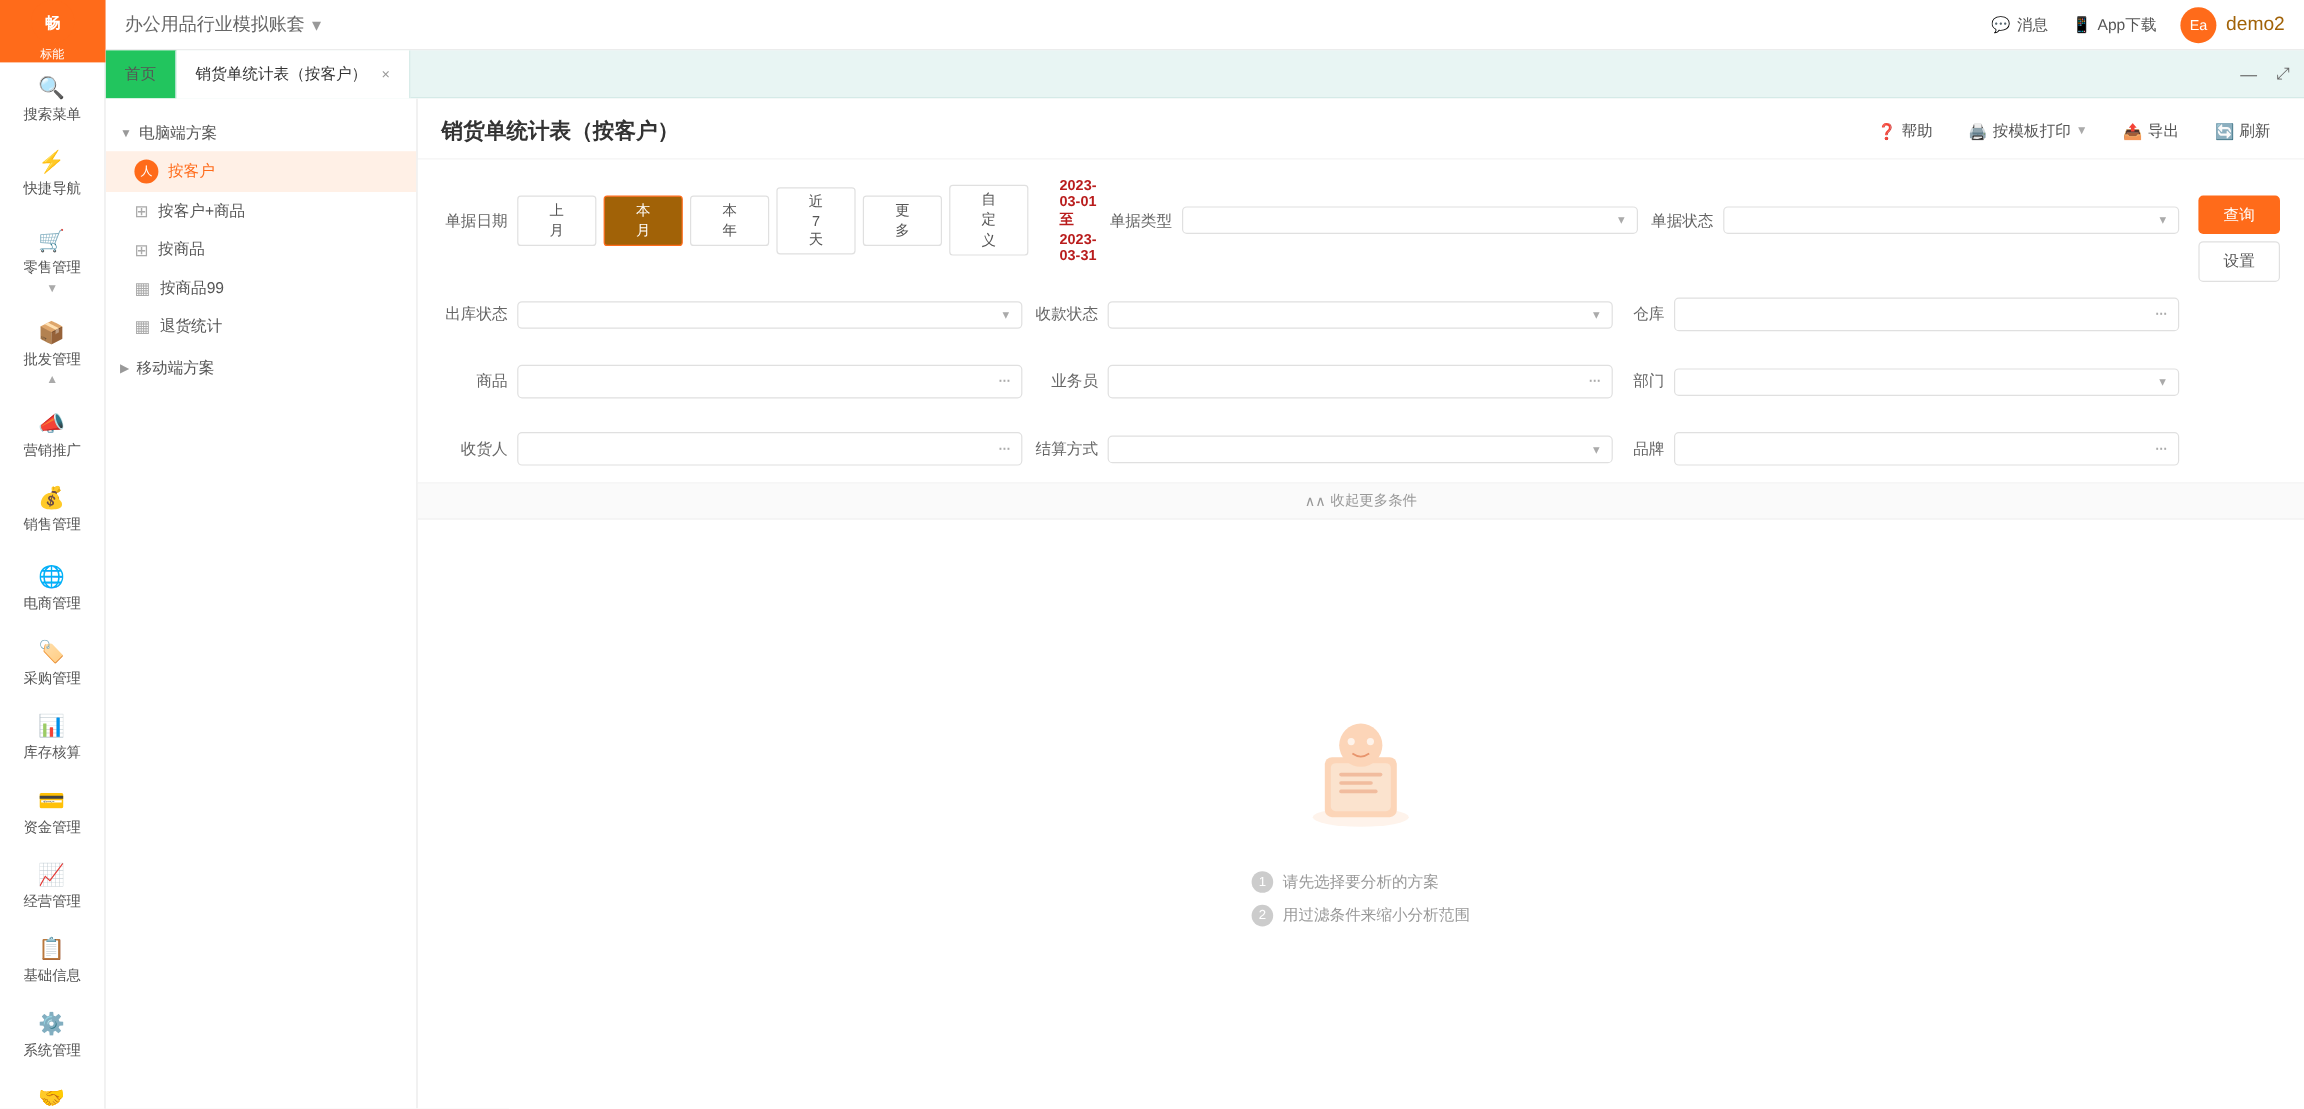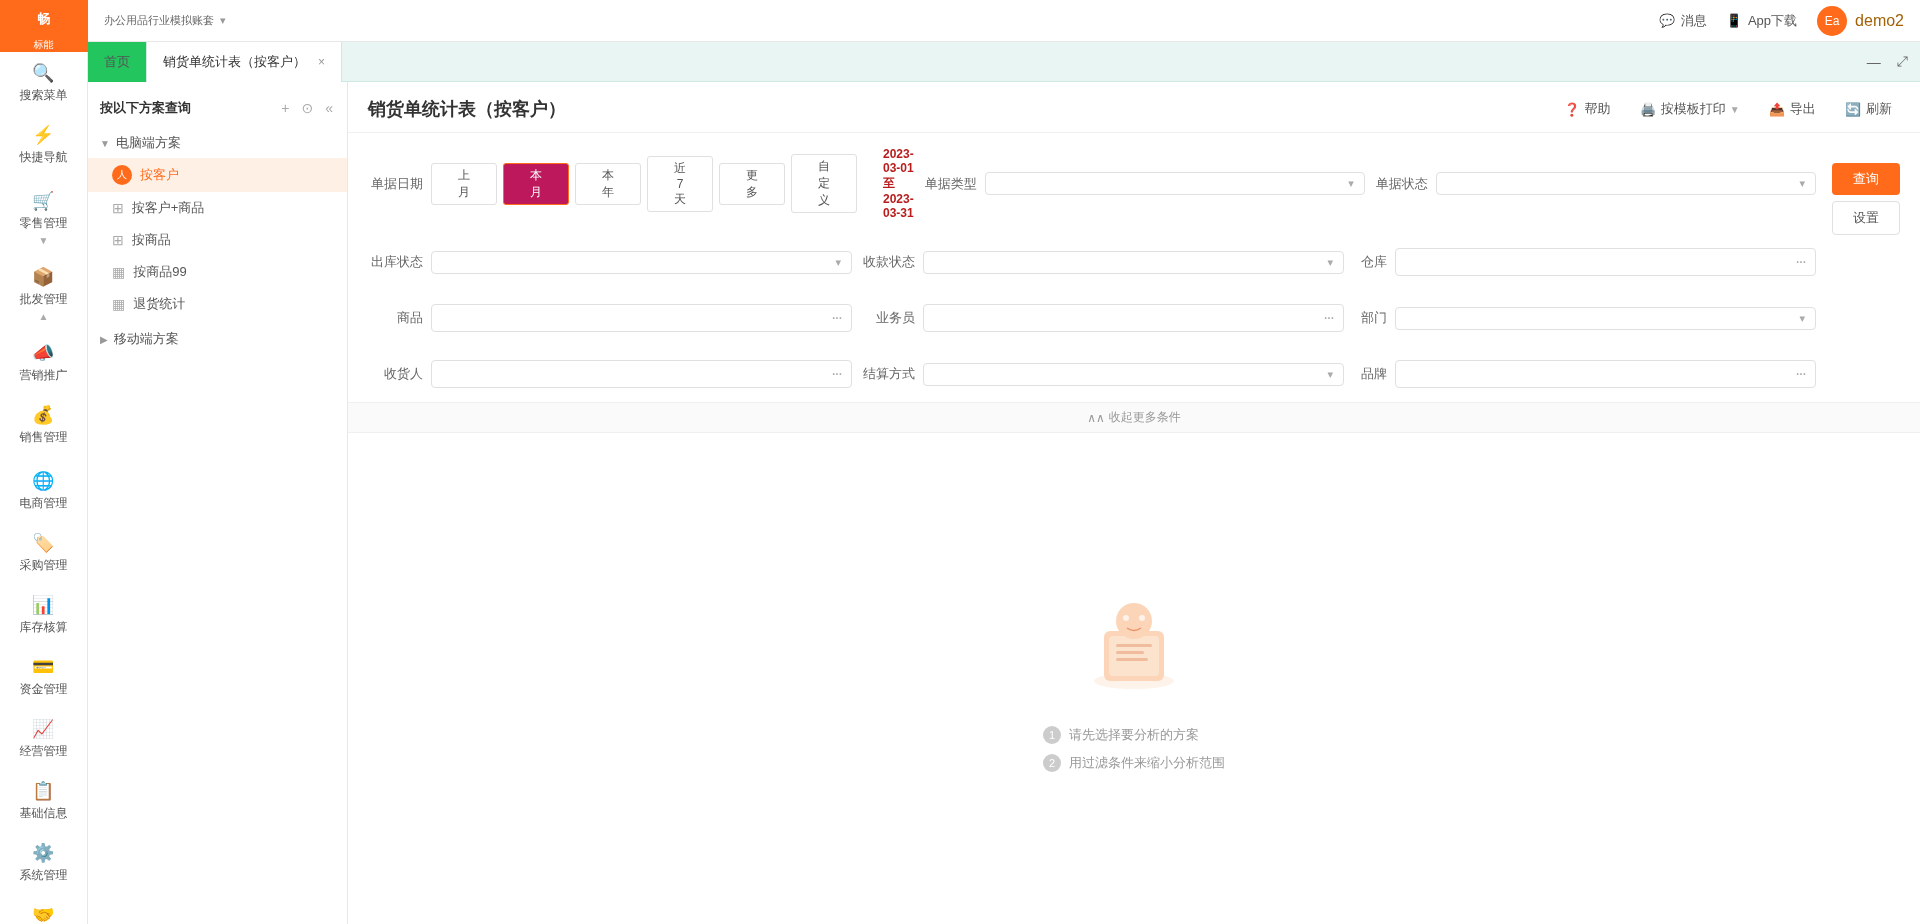--- a/index.html
+++ b/index.html
@@ -12,21 +12,21 @@
     .sidebar-logo-text { color: #fff; font-size: 10px; }
     .sidebar-menu-item { width: 88px; padding: 10px 0; display: flex; flex-direction: column; align-items: center; justify-content: center; cursor: pointer; gap: 3px; font-size: 12px; color: #555; }
     .sidebar-menu-item .icon { font-size: 18px; }
     .sidebar-divider { width: 60px; height: 1px; background: #eee; margin: 2px 0; }
 
     
     .main { flex: 1; display: flex; flex-direction: column; overflow: hidden; }
 
     
     .top-header { height: 42px; background: #fff; border-bottom: 1px solid #e8e8e8; display: flex; align-items: center; padding: 0 16px; gap: 12px; }
-    .top-header-title { color: #666; font-size: 11px; flex: 1; display: flex; align-items: center; gap: 6px; }
+    .top-header-title { color: #666; font-size: 15px; flex: 1; display: flex; align-items: center; gap: 6px; }
     .top-header-actions { display: flex; align-items: center; gap: 20px; }
     .header-action { display: flex; align-items: center; gap: 5px; color: #555; font-size: 13px; cursor: pointer; }
     .user-avatar { width: 30px; height: 30px; border-radius: 50%; background: #ff6b1a; display: flex; align-items: center; justify-content: center; color: #fff; font-size: 12px; overflow: hidden; }
     .user-name { font-size: 16px; color: #a16207; }
 
     
     .tab-bar { height: 40px; background: #e8f5f3; display: flex; align-items: center; border-bottom: 1px solid #d0e8e4; }
     .tab-item { height: 40px; padding: 0 16px; display: flex; align-items: center; gap: 8px; font-size: 13px; cursor: pointer; border-right: 1px solid #d0e8e4; }
     .tab-item.home { background: #22c55e; color: #333; }
     .tab-item.active { background: #fff; color: #333; }
@@ -59,21 +59,21 @@
     .header-btn { display: flex; align-items: center; gap: 4px; font-size: 13px; color: #555; cursor: pointer; background: none; border: none; padding: 4px 8px; }
 
     
     .filter-area { padding: 14px 20px; background: #fff; border-bottom: 1px solid #f0f0f0; }
     .filter-row { display: flex; align-items: center; gap: 8px; margin-bottom: 14px; }
     .filter-row:last-child { margin-bottom: 0; }
     .filter-label { color: #666; font-size: 13px; min-width: 55px; text-align: right; flex-shrink: 0; }
     .filter-control { flex: 1; display: flex; align-items: center; }
     .date-selector { display: flex; align-items: center; gap: 6px; }
     .date-btn { padding: 3px 26px; font-size: 12px; border: 1px solid #e0e0e0; background: #fff; border-radius: 3px; cursor: pointer; color: #555; }
-    .date-btn.active { background: #be185d; color: #fff; border-color: #ff6b1a; }
+    .date-btn.active { background: #a16207; color: #fff; border-color: #ff6b1a; }
     .date-range { font-size: 12px; color: #b91c1c; margin-left: 20px; font-weight: bold; }
     .select-control { display: flex; align-items: center; border: 1px solid #e0e0e0; border-radius: 4px; padding: 4px 10px; background: #fff; cursor: pointer; min-width: 200px; justify-content: space-between; }
     .select-control .placeholder { color: #bbb; font-size: 13px; }
     .select-control .chevron { color: #aaa; font-size: 11px; }
     .select-control .more-dots { color: #aaa; font-size: 16px; letter-spacing: -2px; cursor: pointer; }
 
     
     .action-btns { display: flex; flex-direction: column; gap: 6px; margin-left: 10px; }
     .btn-query { background: #ff6b1a; color: #fff; border: none; border-radius: 4px; padding: 7px 20px; font-size: 13px; cursor: pointer; white-space: nowrap; }
     .btn-settings { background: #fff; color: #555; border: 1px solid #e0e0e0; border-radius: 4px; padding: 7px 20px; font-size: 13px; cursor: pointer; white-space: nowrap; }
@@ -199,28 +199,20 @@
     </div>
     <div class="tab-expand">
       <button class="tab-expand-btn">—</button>
       <button class="tab-expand-btn">⤢</button>
     </div>
   </div>
 
   <div class="page-content">
 
     <div class="left-panel">
-      <div class="left-panel-header">
-        <span>按以下方案查询</span>
-        <div class="left-panel-actions">
-          <button class="panel-action-btn">+</button>
-          <button class="panel-action-btn">⊙</button>
-          <button class="panel-action-btn">«</button>
-        </div>
-      </div>
 
       <div class="scheme-group">
         <div class="scheme-group-header">
           <span class="arrow">▼</span>
           <span>电脑端方案</span>
         </div>
 
         <div class="scheme-item active">
           <div class="item-icon">人</div>
           <span>按客户</span>

